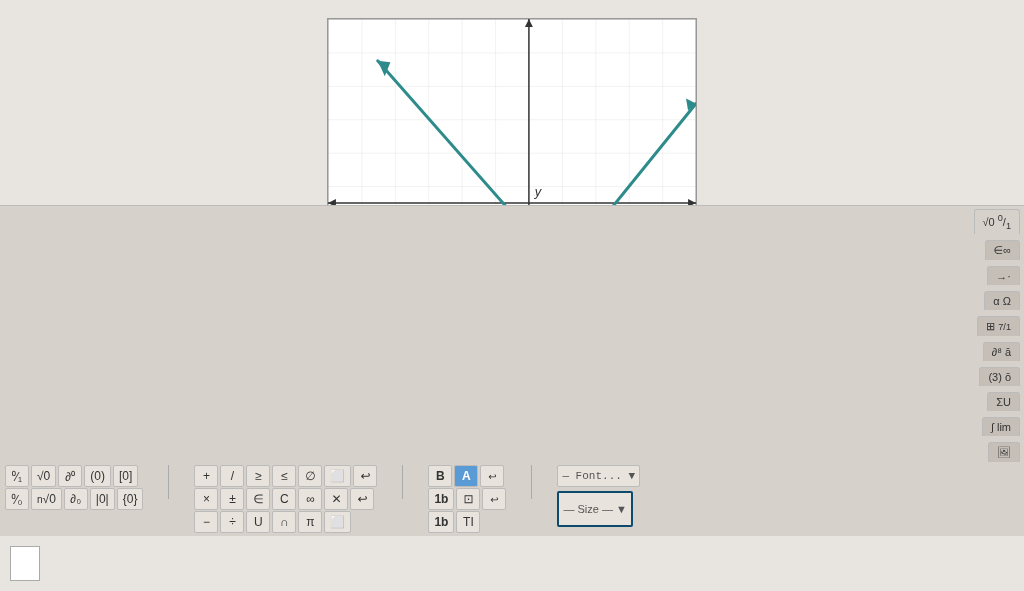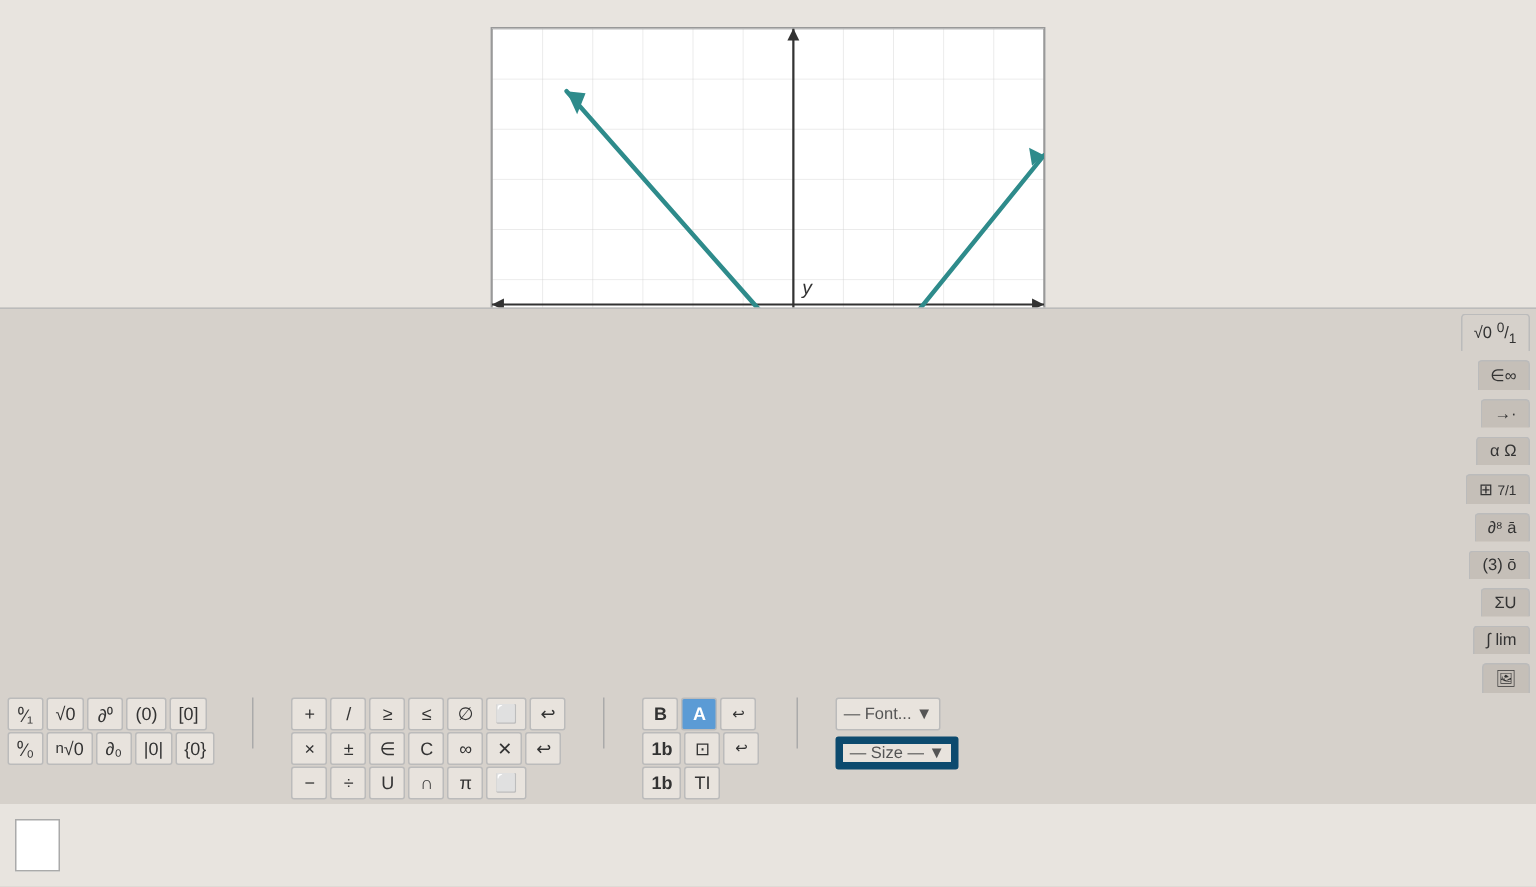--- a/index.html
+++ b/index.html
@@ -117,30 +117,31 @@
       border-radius: 2px;
       padding: 2px 4px;
       font-size: 11px;
       color: #555;
       height: 22px;
       min-width: 70px;
       display: flex;
       align-items: center;
       justify-content: space-between;
       cursor: pointer;
+      font-family: Liberation Mono, monospace;
     }
 
     .size-dropdown {
       background: #e8e3dd;
-      border: 5px solid #0c4a6e;
+      border: 2px solid #0c4a6e;
       border-radius: 2px;
       padding: 2px 4px;
       font-size: 11px;
       color: #555;
-      height: 22px;
+      height: 36px;
       min-width: 70px;
       display: flex;
       align-items: center;
       justify-content: space-between;
       cursor: pointer;
     }
 
     .toolbar-btn-bold {
       font-weight: bold;
     }

